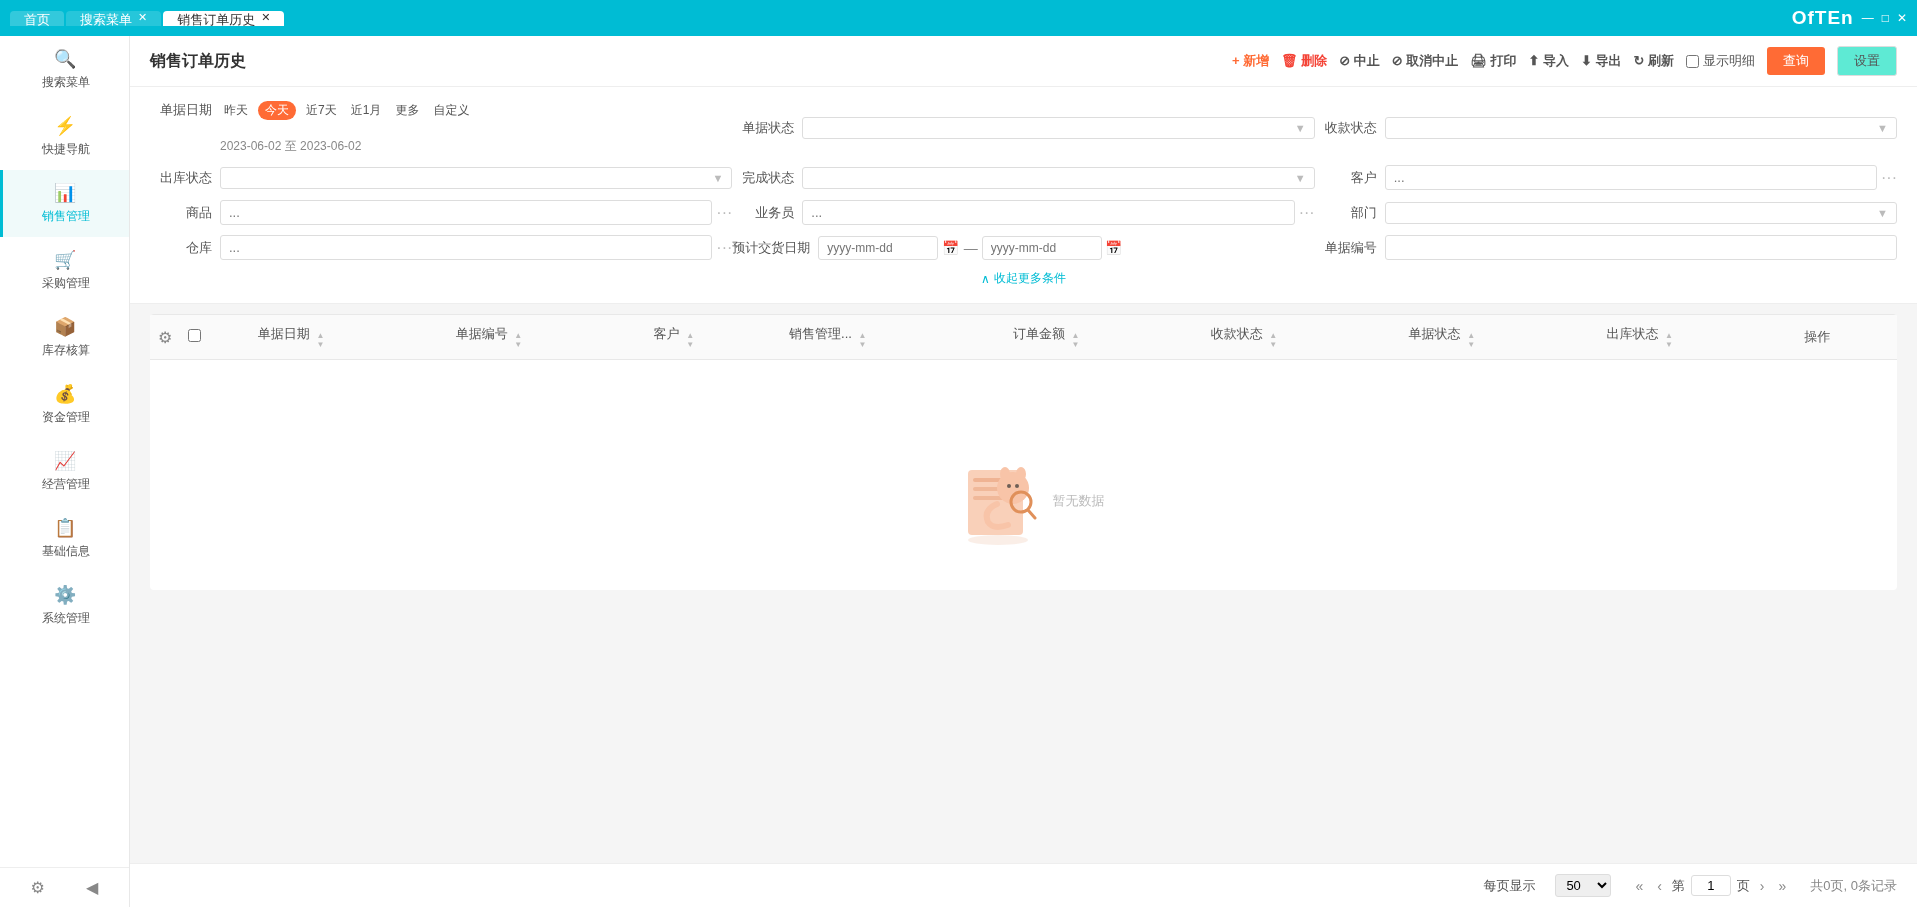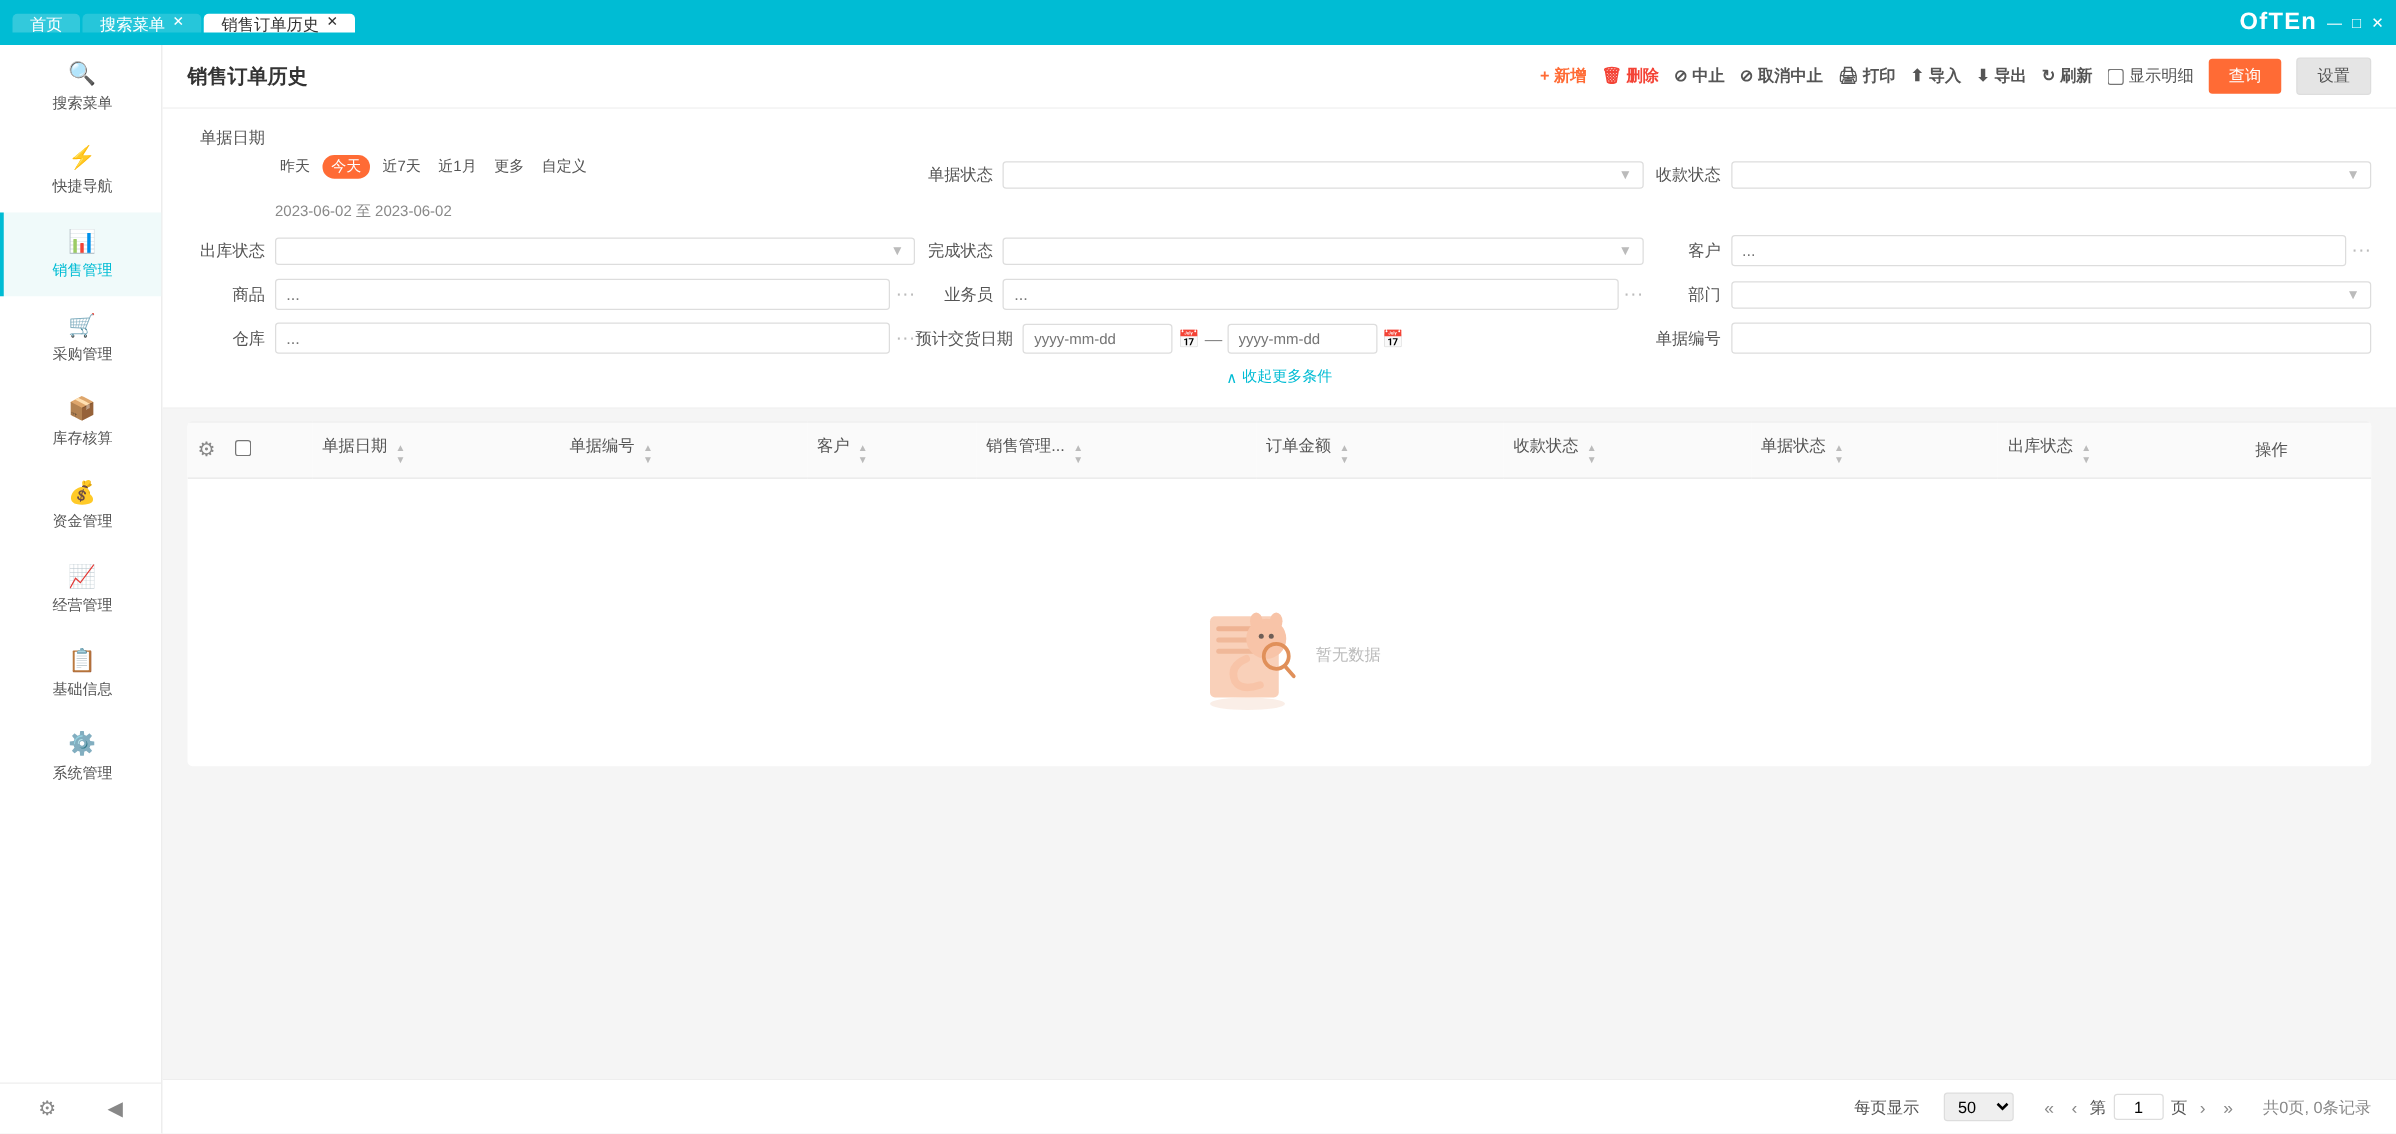--- a/index.html
+++ b/index.html
@@ -30,30 +30,30 @@
     .content { flex: 1; display: flex; flex-direction: column; overflow: hidden; background: #f5f5f5; }
 
     
     .page-header { background: #fff; padding: 10px 20px; display: flex; align-items: center; justify-content: space-between; border-bottom: 1px solid #eee; flex-shrink: 0; }
     .page-title { font-size: 16px; font-weight: bold; color: #333; }
     .toolbar { display: flex; align-items: center; gap: 12px; }
     .toolbar-btn { display: flex; align-items: center; gap: 4px; font-size: 13px; color: #555; cursor: pointer; white-space: nowrap; font-weight: bold; }
     .toolbar-btn.orange { color: #ff6b35; }
     .toolbar-btn.red { color: #f44336; }
     .query-btn { background: #ff6b35; color: #fff; border: none; padding: 5px 16px; border-radius: 3px; cursor: pointer; font-size: 13px; }
-    .setting-btn { border: 1px solid #ddd; color: #555; padding: 5px 16px; border-radius: 3px; cursor: pointer; font-size: 13px; background: #e5e5e5; }
+    .setting-btn { border: 1px solid #ddd; color: #555; padding: 5px 16px; border-radius: 3px; cursor: pointer; font-size: 13px; background: #5eead4; }
     .show-detail-label { display: flex; align-items: center; gap: 4px; font-size: 13px; color: #555; }
     .show-detail-label input { cursor: pointer; }
 
     
     .filter-area { background: #fff; padding: 14px 20px 8px; border-bottom: 1px solid #eee; flex-shrink: 0; }
     .filter-row { display: flex; align-items: center; margin-bottom: 10px; gap: 0; }
     .filter-label { color: #555; font-size: 13px; min-width: 70px; flex-shrink: 0; text-align: right; padding-right: 8px; }
     .date-quick { display: flex; align-items: center; gap: 6px; margin-right: 10px; }
-    .date-quick-btn { font-size: 12px; color: #555; cursor: pointer; padding: 1px 4px; border-radius: 2px; margin-top: 23px; }
+    .date-quick-btn { font-size: 12px; color: #555; cursor: pointer; padding: 1px 4px; border-radius: 2px; }
     .date-quick-btn.active { background: #ff6b35; color: #fff; border-radius: 10px; padding: 1px 7px; }
     .date-range { font-size: 12px; color: #888; margin-top: 16px; }
     .filter-select { display: flex; align-items: center; border: 1px solid #ddd; border-radius: 3px; padding: 4px 8px; min-width: 180px; cursor: pointer; background: #fff; justify-content: space-between; font-size: 13px; color: #999; }
     .filter-select .arrow { color: #bbb; font-size: 11px; }
     .filter-input { border: 1px solid #ddd; border-radius: 3px; padding: 4px 8px; min-width: 180px; font-size: 13px; color: #999; background: #fff; }
     .filter-dots { color: #bbb; cursor: pointer; font-size: 16px; margin-left: 4px; }
     .collapse-btn { display: flex; align-items: center; justify-content: center; gap: 4px; color: #00bcd4; font-size: 12px; cursor: pointer; margin: 4px 0 8px; }
     .date-input-group { display: flex; align-items: center; gap: 4px; }
     .date-input { border: 1px solid #ddd; border-radius: 3px; padding: 4px 8px; font-size: 12px; color: #bbb; width: 120px; }
     .date-icon { color: #bbb; font-size: 14px; cursor: pointer; }

